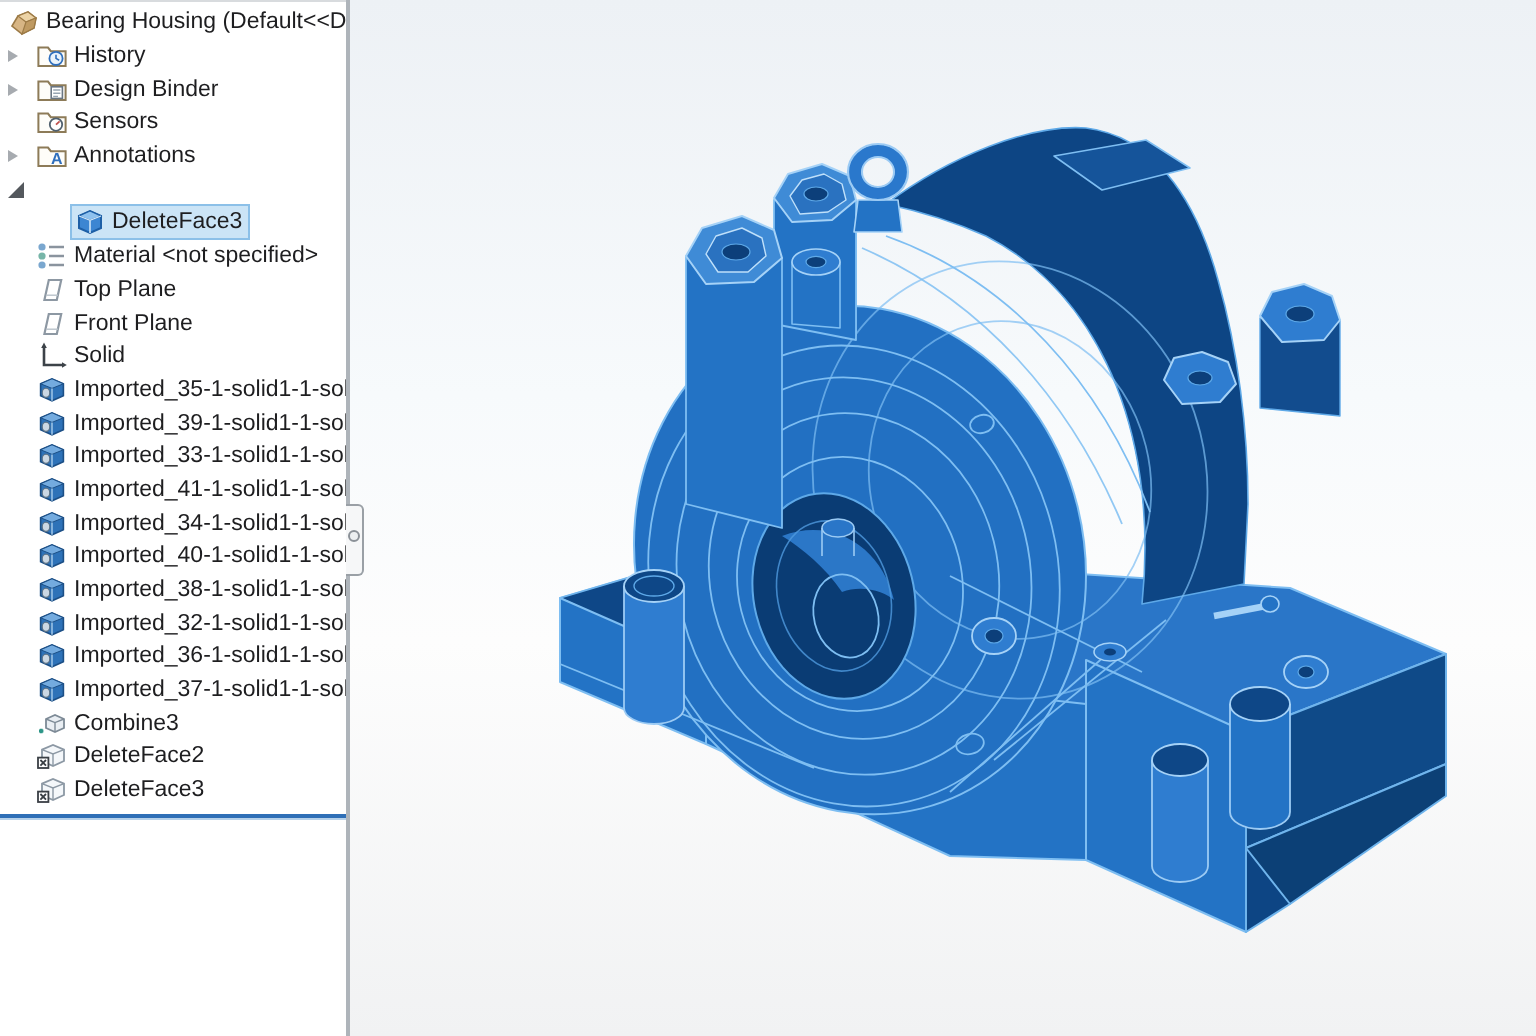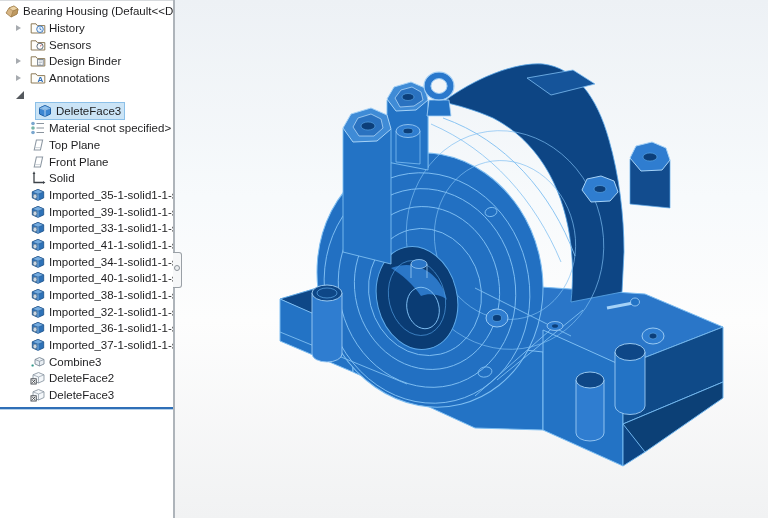--- a/index.html
+++ b/index.html
@@ -5,21 +5,21 @@
   html,body{margin:0;padding:0;width:768px;height:518px;overflow:hidden;
     font-family:"Liberation Sans",sans-serif;background:#ffffff;position:relative;}
   
   .panel{position:absolute;left:0;top:0;width:173px;height:518px;background:#fff;
     border-top:1px solid #d8dbde;box-sizing:border-box;overflow:hidden;z-index:2;padding-top:2px;}
   .divider{position:absolute;left:173px;top:0;width:2px;height:518px;background:#aeb4ba;z-index:2;}
   .splitter{position:absolute;left:173px;top:252px;width:9px;height:36px;background:#f6f7f8;
     border:1px solid #9aa0a6;border-left:none;border-radius:0 3px 3px 0;z-index:3;box-sizing:border-box;}
   .splitter .dot{position:absolute;left:1px;top:12px;width:4px;height:4px;border-radius:50%;
     border:1px solid #8b9198;background:#eceff1;}
-  .trow{display:flex;align-items:center;height:16.7px;padding-left:15px;white-space:nowrap;cursor:default;}
+  .trow{display:flex;align-items:center;height:16.7px;padding-left:3px;white-space:nowrap;cursor:default;}
   .trow.i0{padding-left:2px;}
   .trow.i2{padding-left:22px;}
   .arrow{width:13px;flex:0 0 13px;display:flex;align-items:center;padding-left:1px;box-sizing:border-box;}
   .arrow i{display:block;width:0;height:0;}
   .arrow.collapsed i{border-top:3.5px solid transparent;border-bottom:3.5px solid transparent;border-left:5px solid #a7abb0;}
   .arrow.expanded i{border-left:4px solid transparent;border-top:4px solid transparent;
     border-right:4px solid #54585d;border-bottom:4px solid #54585d;}
   .hl{display:inline-flex;align-items:center;padding:0 3px 0 1px;border:1px solid transparent;}
   .hl.selected{background:#cbe4f6;border-color:#8cc0e8;}
   .ticon{width:16px;height:16px;flex:0 0 16px;margin-right:3px;}
@@ -57,45 +57,45 @@
             <svg viewBox="0 0 16 16">
               <path d="M1.2 3.8 L6 3.8 L7.4 5.6 L14.8 5.6 L14.8 13 L1.2 13 Z" fill="#fefdf9" stroke="#8d7b58"></path>
               <circle cx="10" cy="9.2" r="3.3" fill="#eaf3fb" stroke="#2f6fbd" stroke-width="0.9"></circle>
               <path d="M10 7.4 L10 9.2 L11.6 10.1" stroke="#2f6fbd" stroke-width="0.8" fill="none"></path>
             </svg>
           </span>
           <span class="tlabel">History</span>
         </span>
       </div>
       <div class="trow i1">
+        <span class="arrow collapsed">
+          <i></i>
+        </span>
+        <span class="hl">
+          <span class="ticon">
+            <svg viewBox="0 0 16 16">
+              <path d="M1.2 3.8 L6 3.8 L7.4 5.6 L14.8 5.6 L14.8 13 L1.2 13 Z" fill="#fefdf9" stroke="#8d7b58"></path>
+              <rect x="7.6" y="6.4" width="5.6" height="5.8" fill="#fff" stroke="#6a7683" stroke-width="0.8"></rect>
+              <path d="M8.6 8 L12.2 8 M8.6 9.6 L12.2 9.6 M8.6 11.2 L11 11.2" stroke="#98a5b2" stroke-width="0.7"></path>
+            </svg>
+          </span>
+          <span class="tlabel">Design Binder</span>
+        </span>
+      </div>
+      <div class="trow i1">
         <span class="arrow none"></span>
         <span class="hl">
           <span class="ticon">
             <svg viewBox="0 0 16 16">
               <path d="M1.2 3.8 L6 3.8 L7.4 5.6 L14.8 5.6 L14.8 13 L1.2 13 Z" fill="#fefdf9" stroke="#8d7b58"></path>
               <circle cx="10" cy="9.3" r="3.1" fill="#ffffff" stroke="#50606e" stroke-width="0.9"></circle>
               <path d="M10 9.3 L11.8 7.7" stroke="#c0504d" stroke-width="0.9" fill="none"></path>
             </svg>
           </span>
           <span class="tlabel">Sensors</span>
-        </span>
-      </div>
-      <div class="trow i1">
-        <span class="arrow collapsed">
-          <i></i>
-        </span>
-        <span class="hl">
-          <span class="ticon">
-            <svg viewBox="0 0 16 16">
-              <path d="M1.2 3.8 L6 3.8 L7.4 5.6 L14.8 5.6 L14.8 13 L1.2 13 Z" fill="#fefdf9" stroke="#8d7b58"></path>
-              <rect x="7.6" y="6.4" width="5.6" height="5.8" fill="#fff" stroke="#6a7683" stroke-width="0.8"></rect>
-              <path d="M8.6 8 L12.2 8 M8.6 9.6 L12.2 9.6 M8.6 11.2 L11 11.2" stroke="#98a5b2" stroke-width="0.7"></path>
-            </svg>
-          </span>
-          <span class="tlabel">Design Binder</span>
         </span>
       </div>
       <div class="trow i1">
         <span class="arrow collapsed">
           <i></i>
         </span>
         <span class="hl">
           <span class="ticon">
             <svg viewBox="0 0 16 16">
               <path d="M1.2 3.8 L6 3.8 L7.4 5.6 L14.8 5.6 L14.8 13 L1.2 13 Z" fill="#fefdf9" stroke="#8d7b58"></path>

